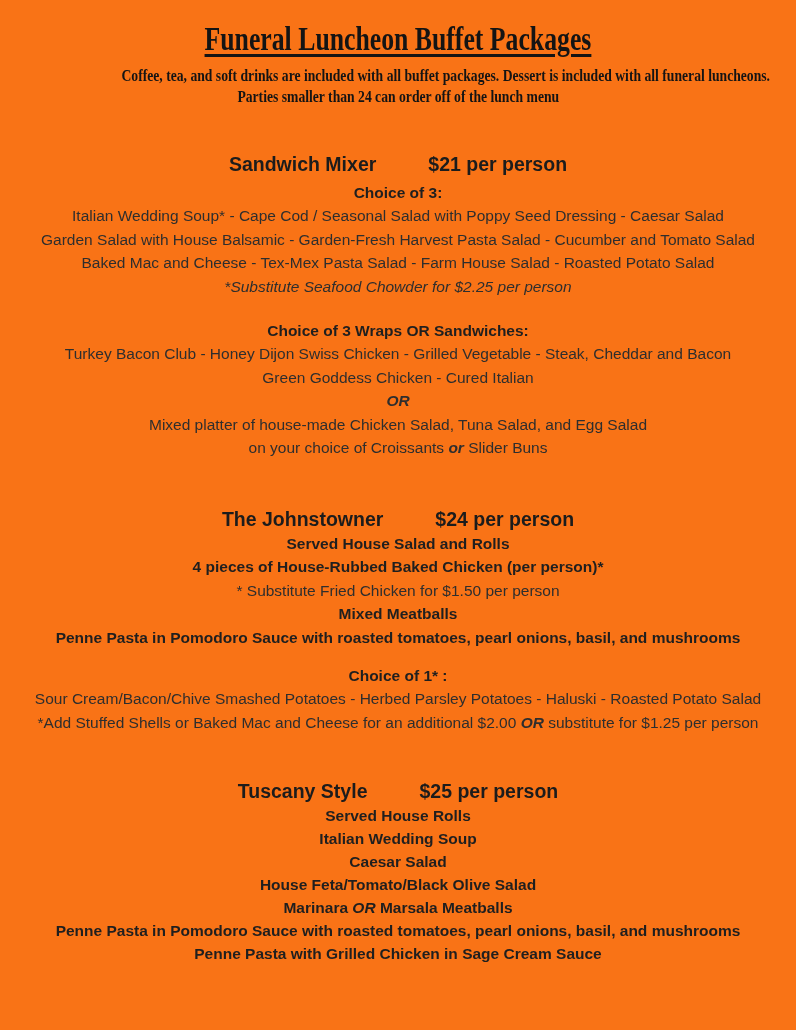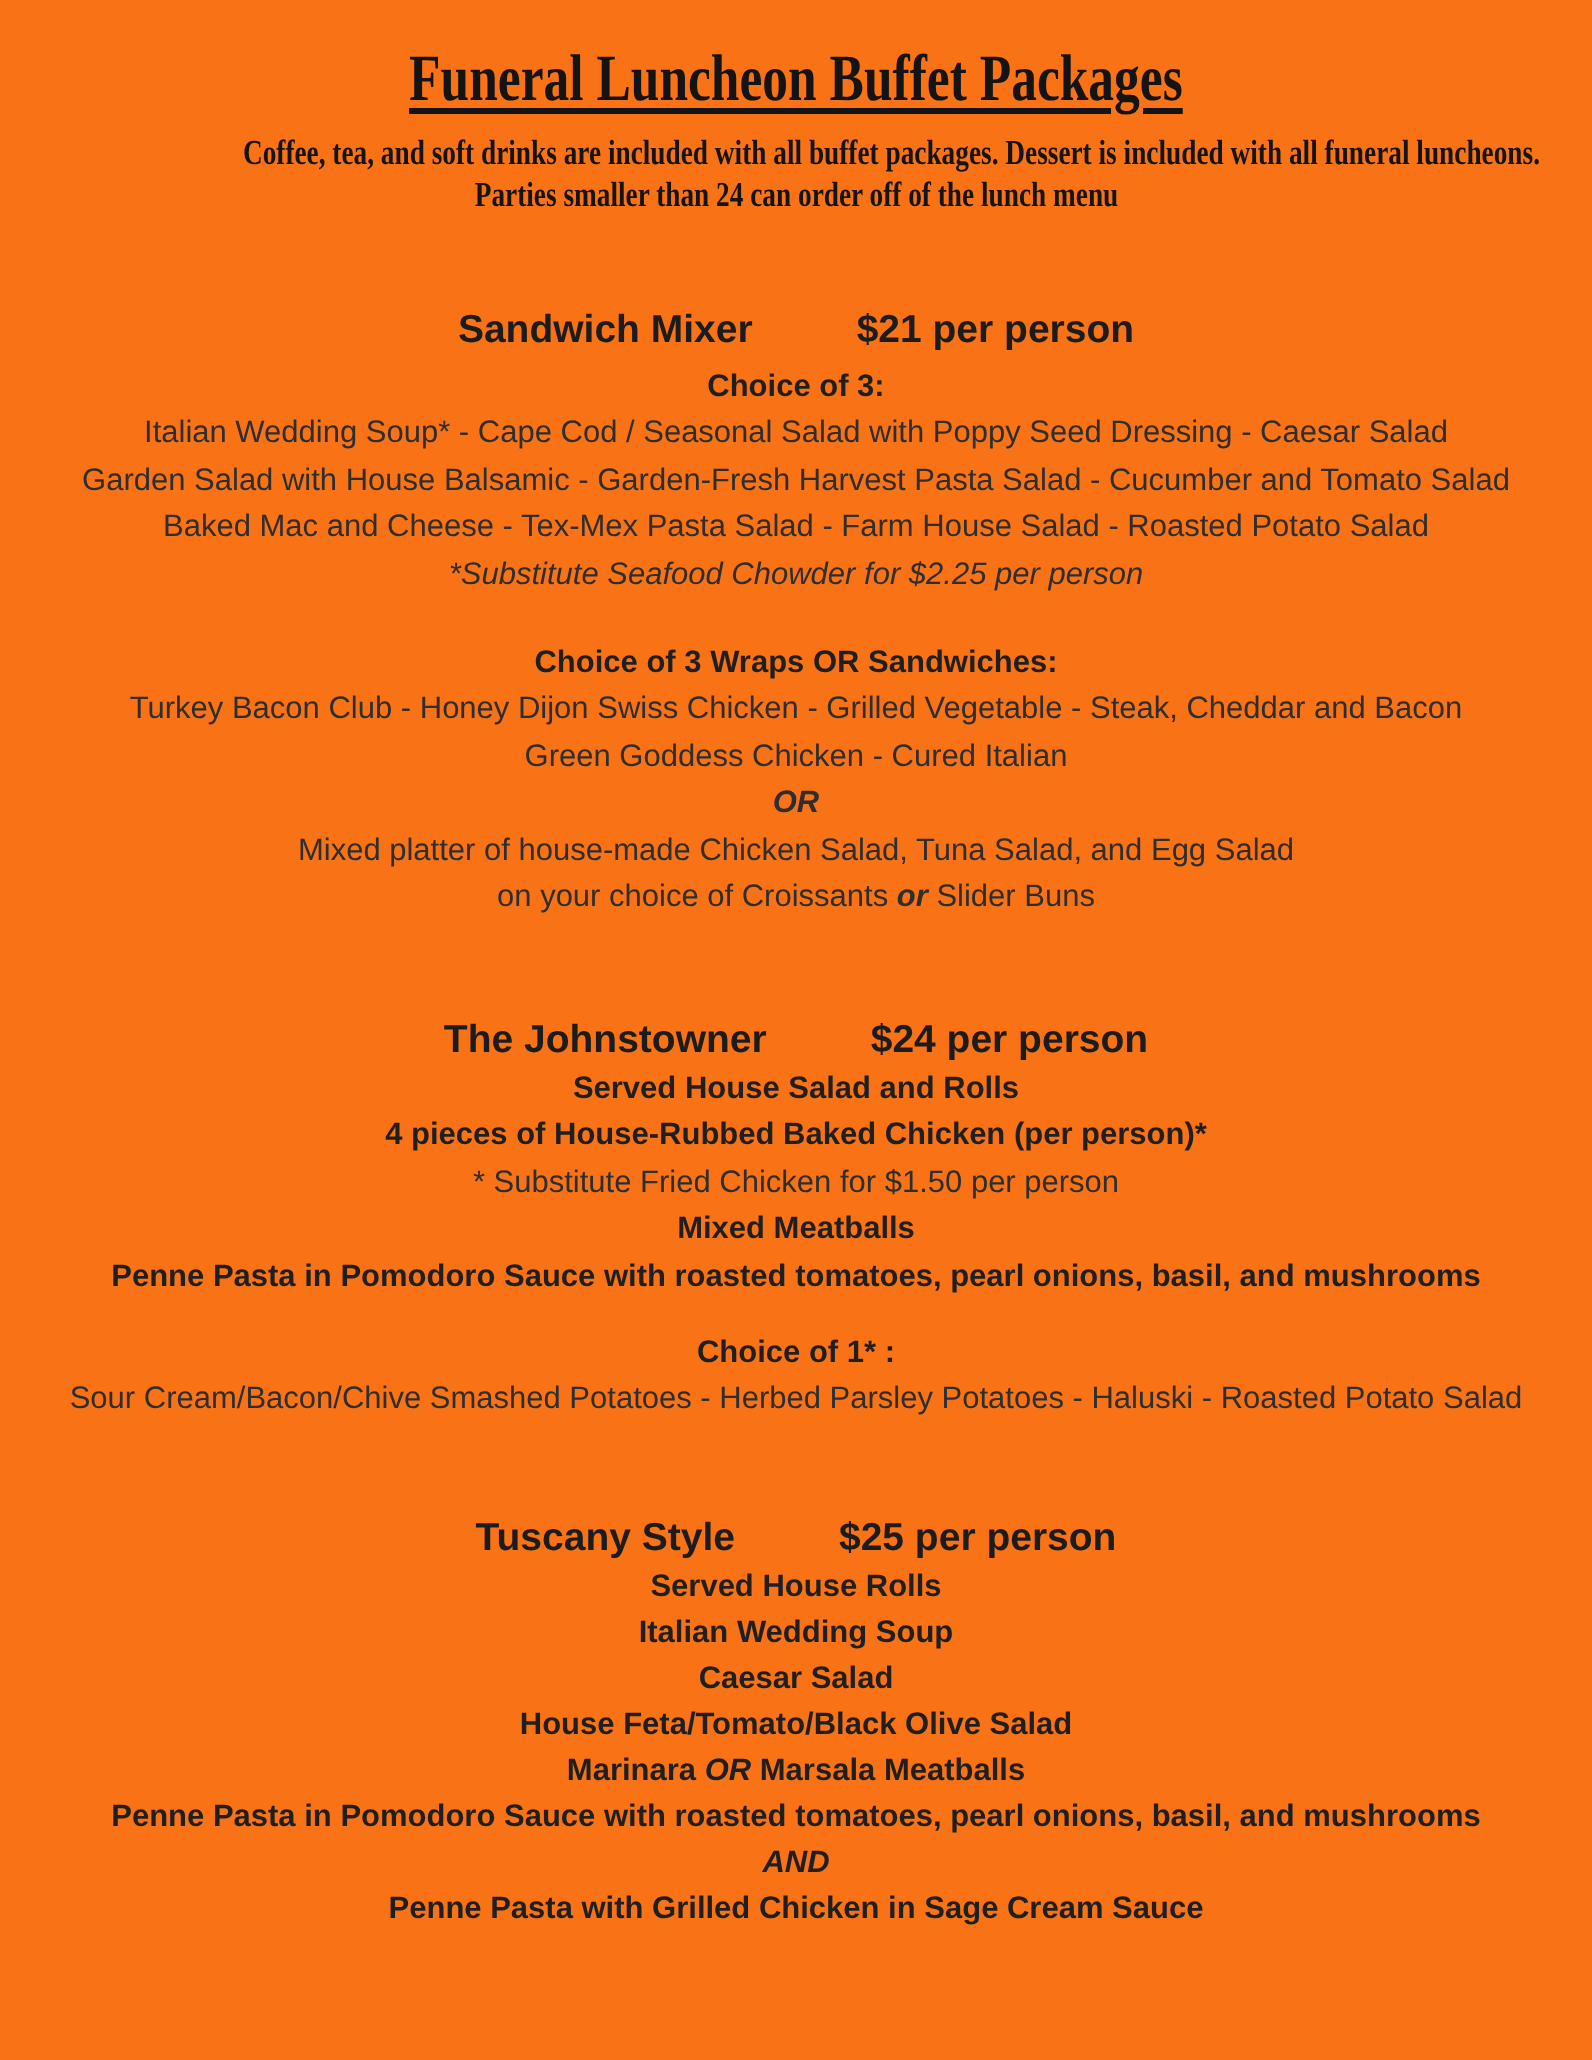--- a/index.html
+++ b/index.html
@@ -96,30 +96,30 @@
       <span>$24 per person</span>
     </div>
     <div class="line bold">Served House Salad and Rolls</div>
     <div class="line bold">4 pieces of House-Rubbed Baked Chicken (per person)*</div>
     <div class="line">* Substitute Fried Chicken for $1.50 per person</div>
     <div class="line bold">Mixed Meatballs</div>
     <div class="line bold">Penne Pasta in Pomodoro Sauce with roasted tomatoes, pearl onions, basil, and mushrooms</div>
 
     <div class="group-heading choice1">Choice of 1* :</div>
     <div class="line">Sour Cream/Bacon/Chive Smashed Potatoes - Herbed Parsley Potatoes - Haluski - Roasted Potato Salad</div>
+    <div class="line"><span>*Add Stuffed Shells or Baked Mac and Cheese for an additional $2.00 </span><span class="bi">OR</span><span> substitute for $1.25 per person</span></div>
   </div>
 
   <div class="pkg pkg-3">
     <div class="pkg-title">
       <span>Tuscany Style</span>
       <span>$25 per person</span>
     </div>
     <div class="line-tight bold">Served House Rolls</div>
     <div class="line-tight bold">Italian Wedding Soup</div>
     <div class="line-tight bold">Caesar Salad</div>
     <div class="line-tight bold">House Feta/Tomato/Black Olive Salad</div>
     <div class="line-tight bold"><span>Marinara </span><span class="bi">OR</span><span> Marsala Meatballs</span></div>
     <div class="line-tight bold">Penne Pasta in Pomodoro Sauce with roasted tomatoes, pearl onions, basil, and mushrooms</div>
-    <div class="line-tight bi">AND</div>
     <div class="line-tight bold">Penne Pasta with Grilled Chicken in Sage Cream Sauce</div>
   </div>
 
 </div>
 
 </body></html>

